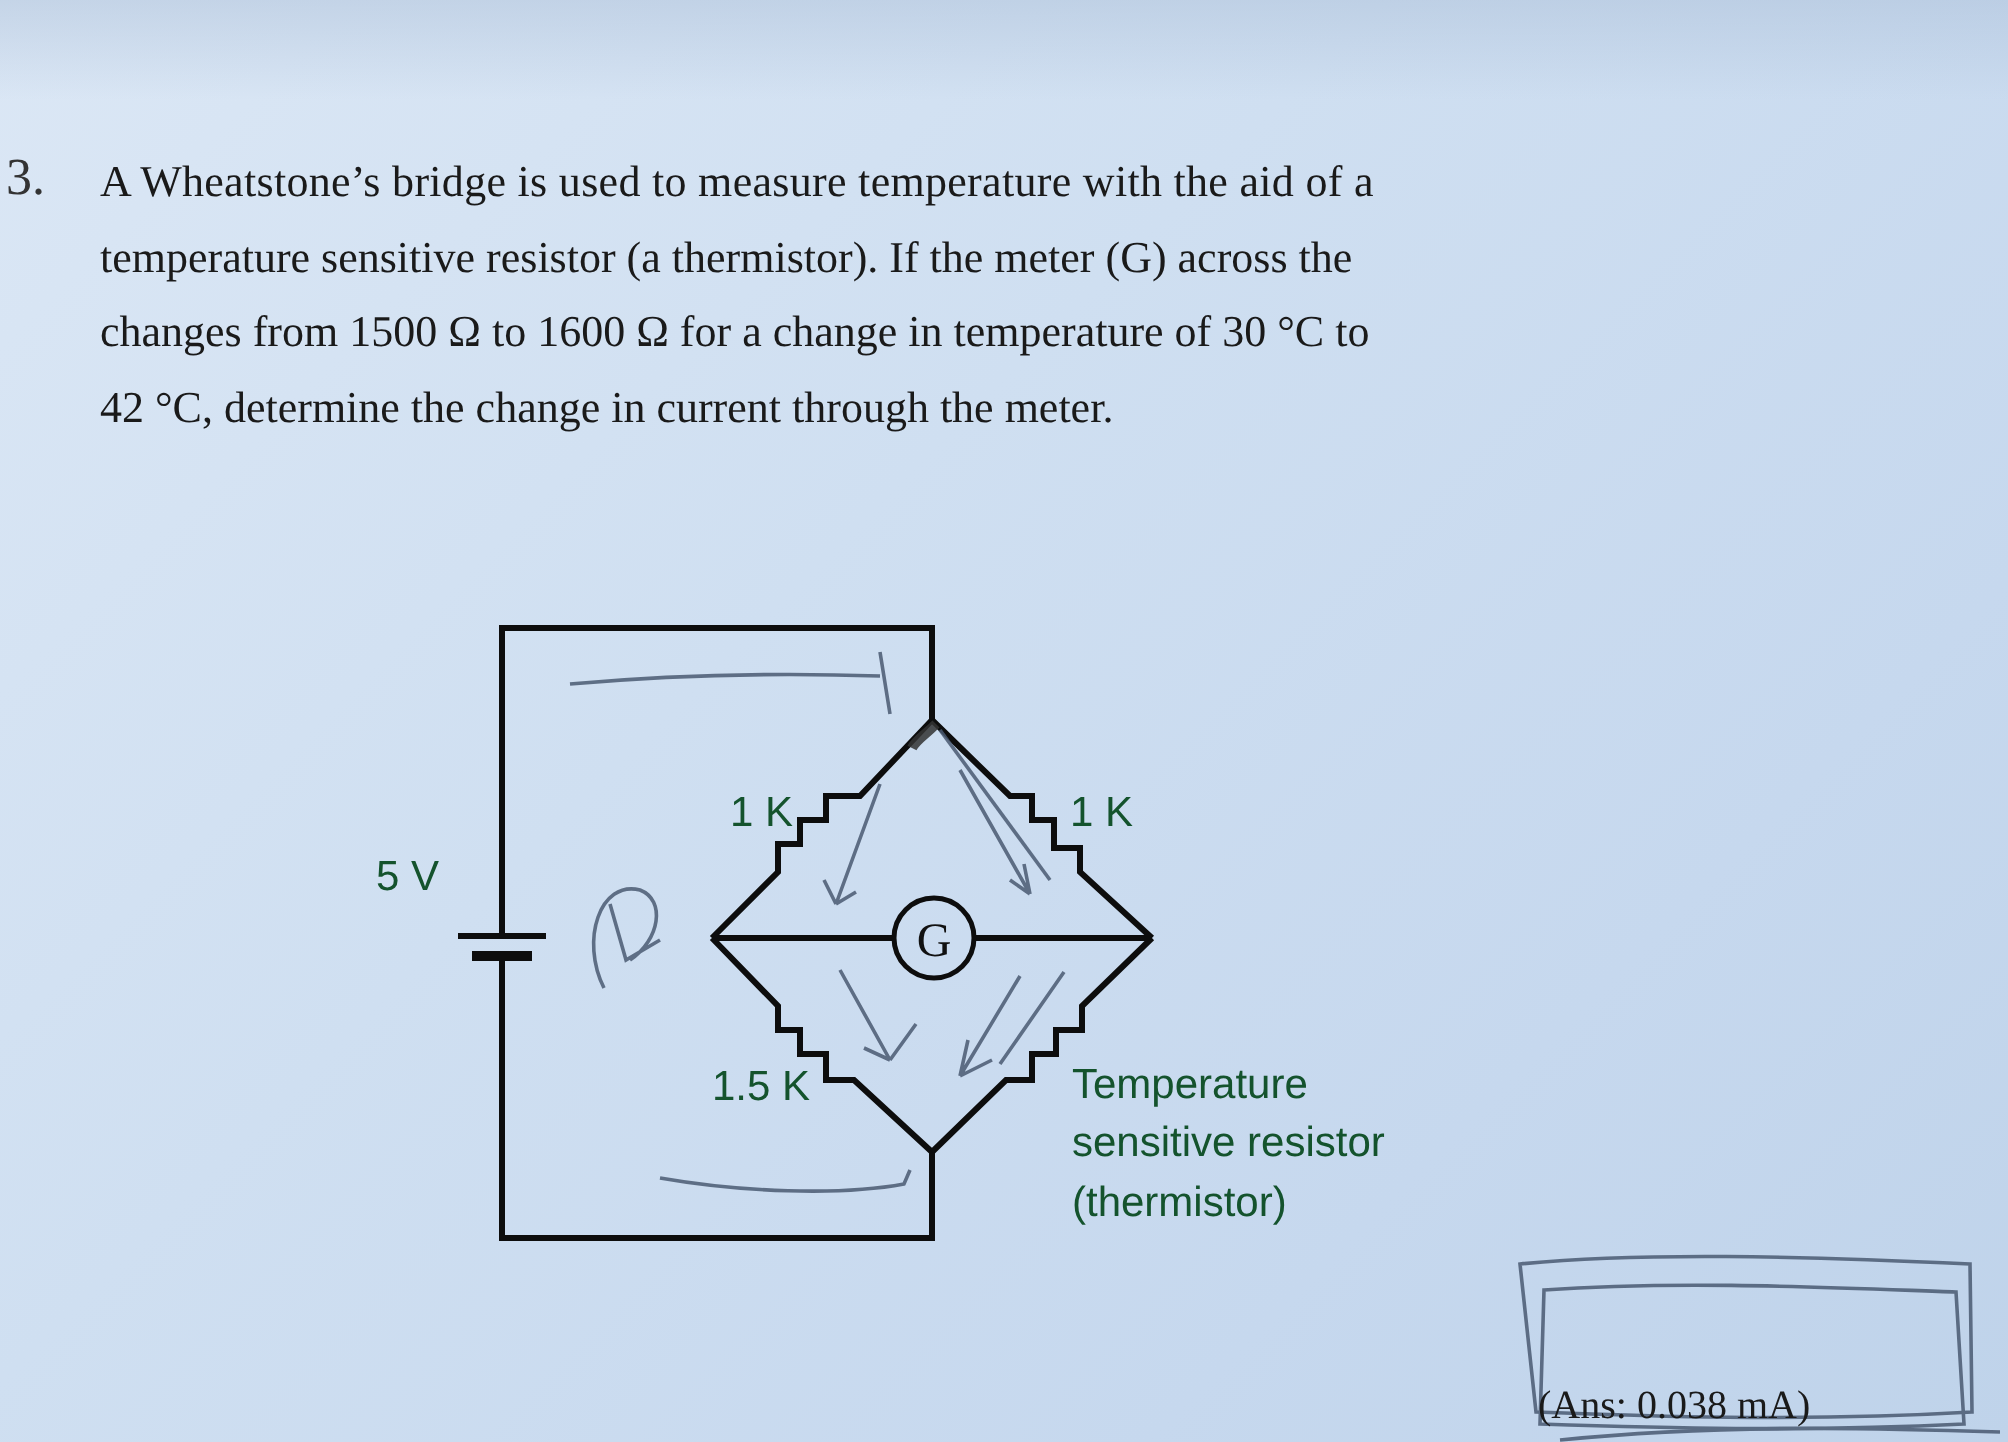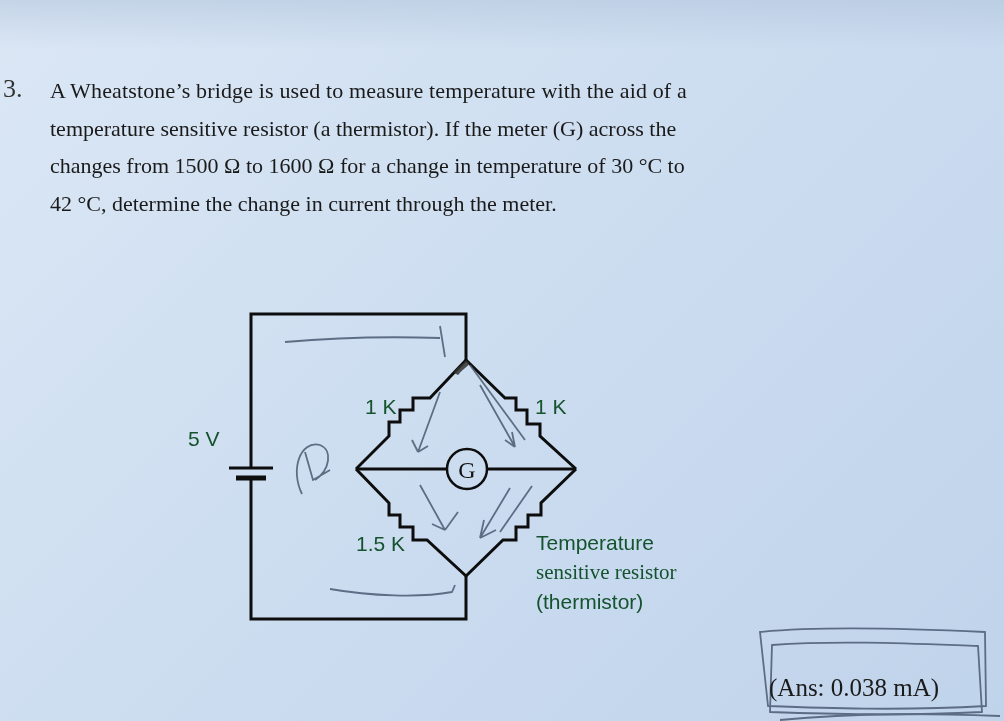--- a/index.html
+++ b/index.html
@@ -18,21 +18,21 @@
   }
   .qtext {
     position: absolute; left: 50px; top: 72px; width: 940px;
     font-size: 22px; line-height: 37.5px;
   }
   .qline { display: block; white-space: nowrap; }
   .l1 { letter-spacing: 0.15px; }
   .diagram { position: absolute; left: 0; top: 0; }
   .lbl { position: absolute; font-family: "Liberation Sans", sans-serif; font-size: 21px; color: #14532d; }
   .ans {
-    position: absolute; left: 769px; top: 674px; font-size: 25px; white-space: nowrap;
+    position: absolute; left: 769px; top: 692px; font-size: 20px; white-space: nowrap;
   }
 </style>
 </head>
 <body>
 
 <div class="shadow-top"></div>
 
 <div class="qnum">3.</div>
 <div class="qtext">
   <span class="qline l1">A Wheatstone’s bridge is used to measure temperature with the aid of a</span>
@@ -78,16 +78,16 @@
     <path d="M772,645 C840,640 920,644 978,646 L982,712 C900,716 830,714 770,712 Z"></path>
     <path d="M780,720 C860,712 940,714 1000,716"></path>
   </g>
 </svg>
 
 <div class="lbl" style="left:188px;top:427px;">5 V</div>
 <div class="lbl" style="left:365px;top:395px;">1 K</div>
 <div class="lbl" style="left:535px;top:395px;">1 K</div>
 <div class="lbl" style="left:344px;top:532px;margin-left:12px;">1.5 K</div>
 <div class="lbl" style="left:536px;top:531px;">Temperature</div>
-<div class="lbl" style="left:536px;top:560px;font-family:Liberation Serif, serif;">sensitive resistor</div>
+<div class="lbl" style="left:536px;top:560px;">sensitive resistor</div>
 <div class="lbl" style="left:536px;top:590px;text-align:center;">(thermistor)</div>
 
 <div class="ans">(Ans: 0.038 mA)</div>
 
 </body></html>

